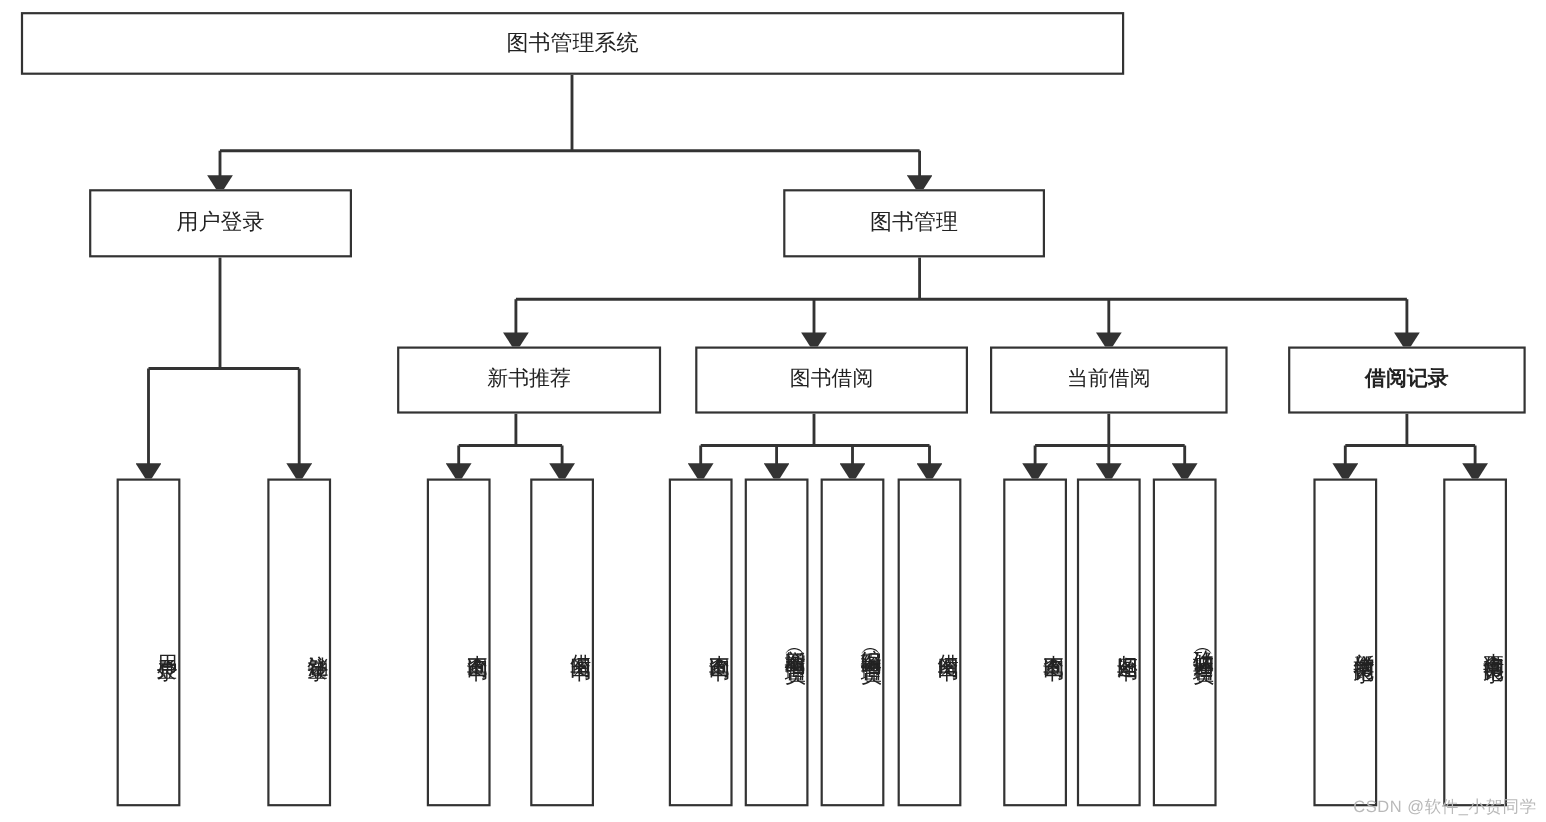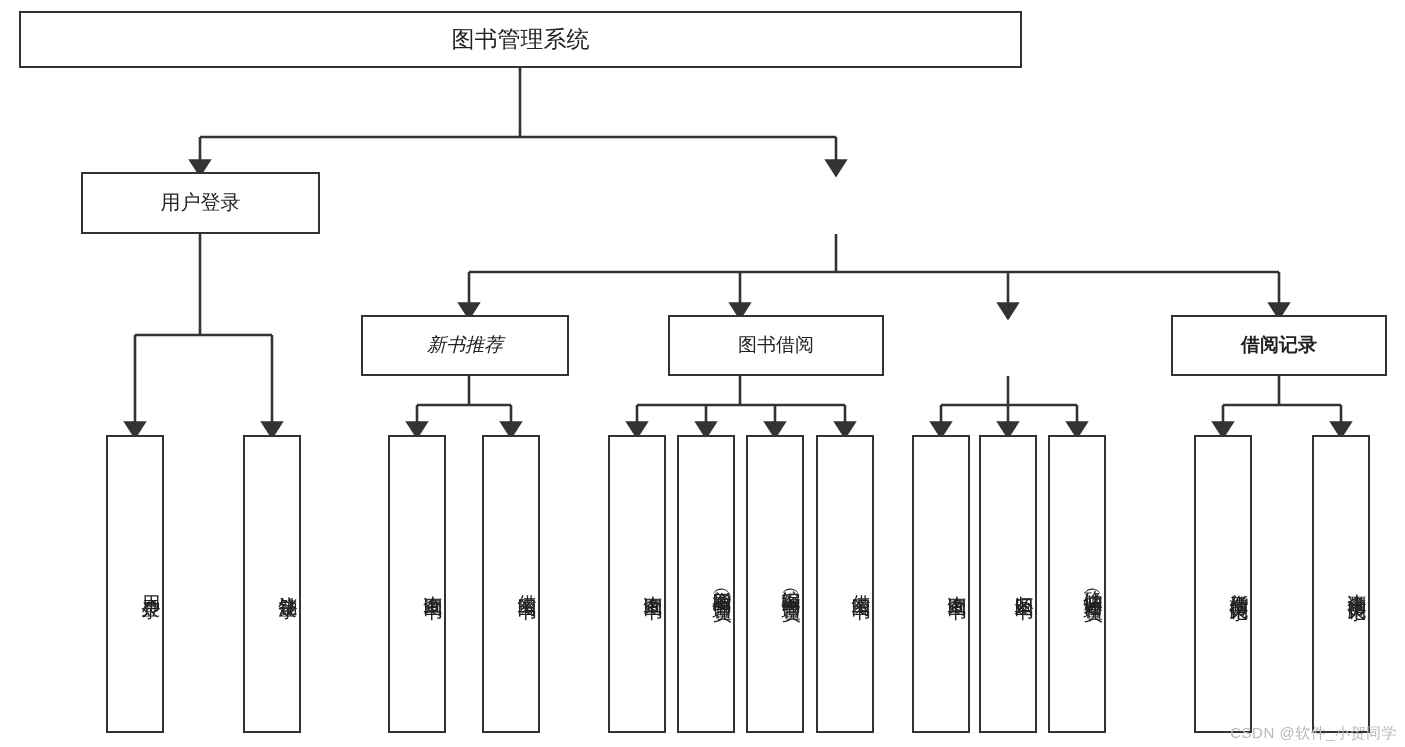--- a/index.html
+++ b/index.html
@@ -22,21 +22,21 @@
     box-sizing: border-box;
     border: 2.5px solid #333333;
     background: #ffffff;
     display: flex;
     align-items: center;
     justify-content: center;
     color: #222222;
     line-height: 1.18;
   }
   .node.root {
-    font-size: 23px;
+    font-size: 20px;
   }
   .node.lvl1 {
     font-size: 20px;
   }
   .node.lvl2 {
     font-size: 19px;
   }
   .node.leaf {
     writing-mode: vertical-rl;
     text-orientation: upright;
@@ -124,26 +124,32 @@
     </g>
   </svg>
 
   <div class="node root" style="left:19px; top:11px; width:1003px; height:57px;">
     <span>图书管理系统</span>
   </div>
 
   <div class="node lvl1" style="left:81px; top:172px; width:239px; height:62px;">
     <span>用户登录</span>
   </div>
+  <div class="node lvl1" style="left:712px; top:172px; width:238px; height:62px;">
+    <span>图书管理</span>
+  </div>
 
-  <div class="node lvl2" style="left:361px; top:315px; width:208px; height:61px;font-style:italic;">
+  <div class="node lvl2" style="left:361px; top:315px; width:240px; height:61px;">
     <span>新书推荐</span>
   </div>
-  <div class="node lvl2" style="left:668px; top:315px; width:216px; height:61px;">
+  <div class="node lvl2" style="left:632px; top:315px; width:248px; height:61px;">
     <span>图书借阅</span>
+  </div>
+  <div class="node lvl2" style="left:900px; top:315px; width:216px; height:61px;">
+    <span>当前借阅</span>
   </div>
   <div class="node lvl2" style="left:1171px; top:315px; width:216px; height:61px;font-weight:bold;">
     <span>借阅记录</span>
   </div>
 
   <div class="node leaf" style="left:106px; top:435px; width:58px; height:298px;">
     <span class="leaf-label">用户登录</span>
   </div>
   <div class="node leaf" style="left:243px; top:435px; width:58px; height:298px;">
     <span class="leaf-label">注销登录</span>

